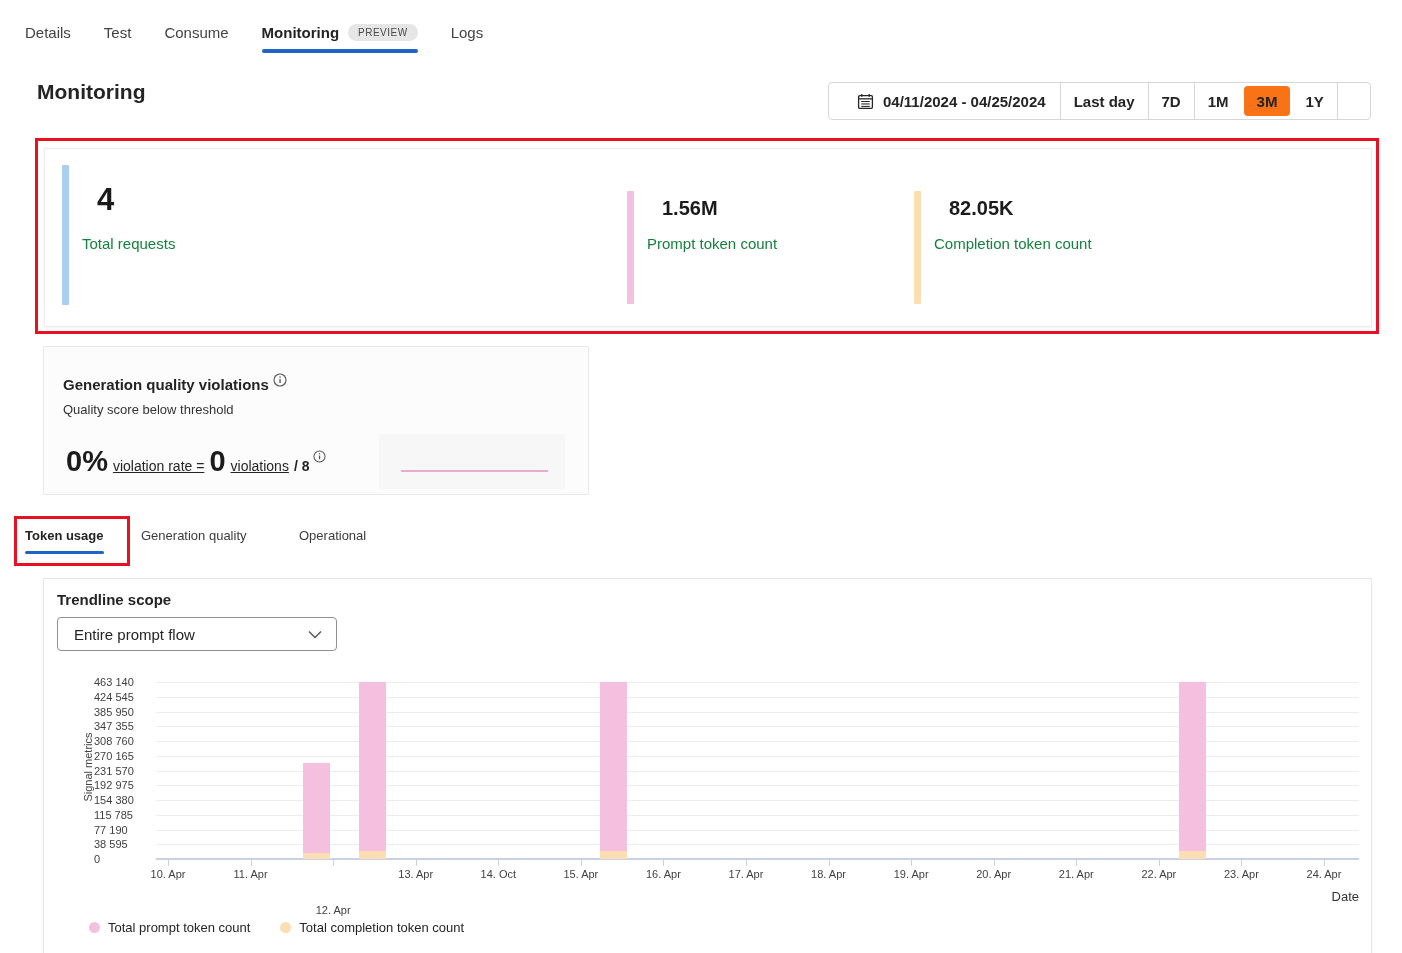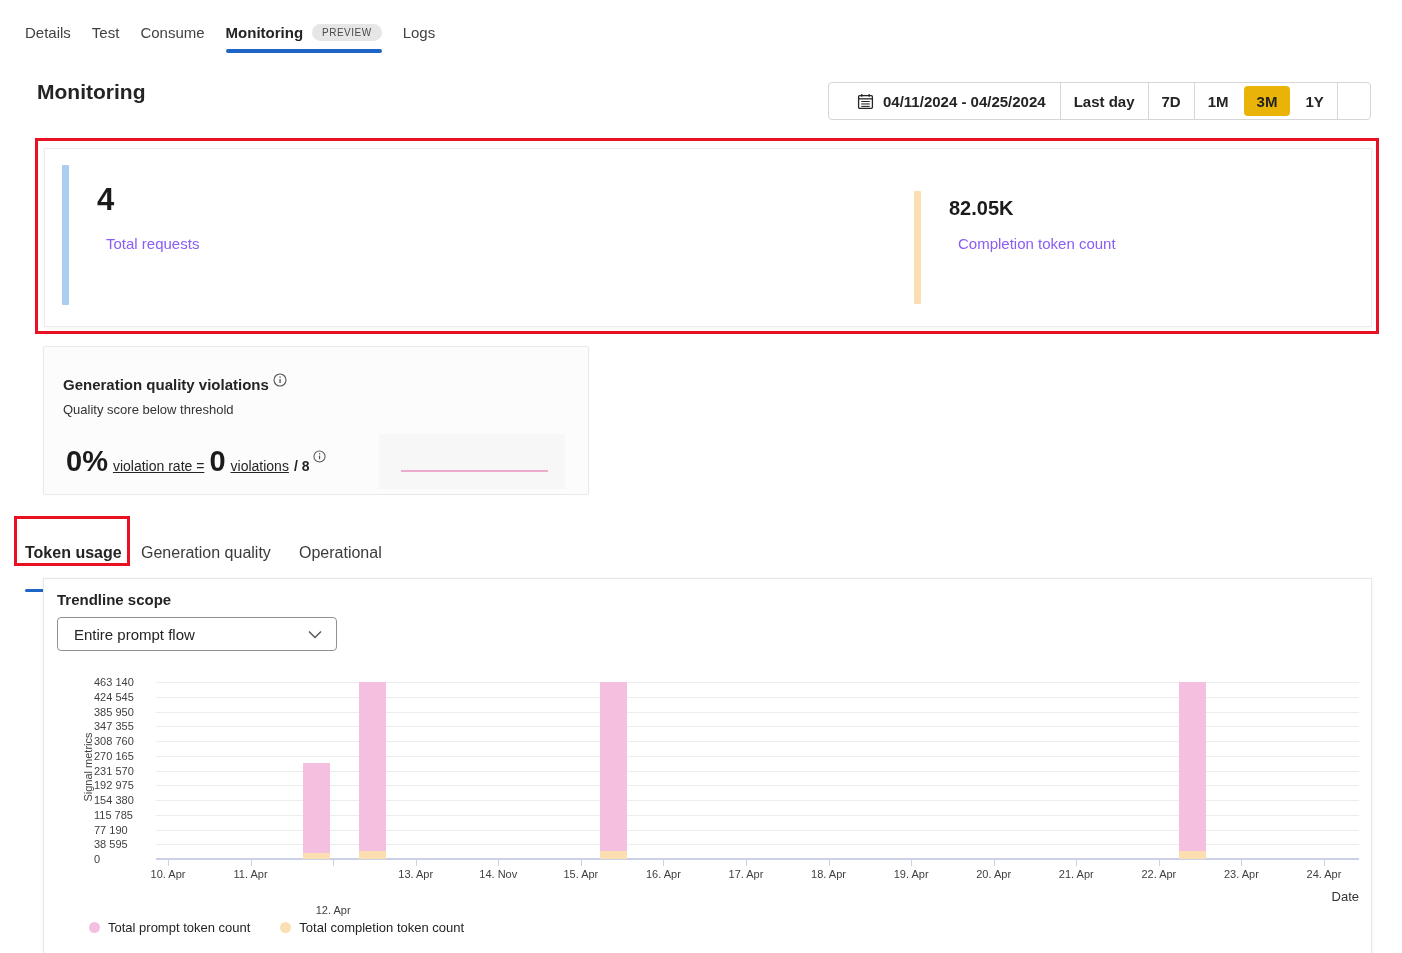--- a/index.html
+++ b/index.html
@@ -1,65 +1,65 @@
 <!DOCTYPE html>
 <html><head>
 <meta charset="utf-8">
 <style>
   html,body{margin:0;padding:0;}
   body{width:1402px;height:953px;position:relative;background:#fff;
        font-family:"Liberation Sans",sans-serif;color:#242424;overflow:hidden;}
   
-  #tabbar{position:absolute;left:25px;top:24px;display:flex;gap:21px;}
+  #tabbar{position:absolute;left:25px;top:24px;display:flex;gap:33px;}
   .tab{font-size:15px;color:#424242;position:relative;padding-bottom:12px;cursor:pointer;}
   .tab.active{font-weight:bold;color:#242424;}
   .tab .badge{display:inline-block;margin-left:9px;background:#e6e6e6;color:#4a4a4a;
        font-size:10px;font-weight:normal;letter-spacing:.5px;border-radius:10px;
        padding:3px 10px;vertical-align:2px;}
   .tab .underline{position:absolute;left:0;right:0;bottom:0;height:4px;border-radius:2px;background:#2065c5;}
   
   #page-title{position:absolute;left:37px;top:80px;font-size:21px;font-weight:bold;margin:0;}
   
   #datectl{position:absolute;left:828px;top:82px;width:543px;height:38px;border:1px solid #d6d6d6;
        border-radius:4px;display:flex;align-items:center;background:#fff;box-sizing:border-box;padding-left:14px;}
   #datectl .seg{display:flex;align-items:center;font-size:15px;font-weight:bold;color:#242424;
        padding:0 14px;height:100%;cursor:pointer;white-space:nowrap;}
   #datectl .divider{width:1px;height:100%;background:#d6d6d6;}
   #datectl .preset{padding:0 13px;}
-  #datectl .preset.selected{background:#eab308;border-radius:4px;height:30px;margin:0 2px;
+  #datectl .preset.selected{background:#f97316;border-radius:4px;height:30px;margin:0 2px;
        display:flex;align-items:center;}
   #datectl svg{margin-right:9px;}
   
   .anno{position:absolute;border:3px solid #e81123;pointer-events:none;}
   #anno-metrics{left:35px;top:138px;width:1338px;height:190px;}
   #anno-subtab{left:14px;top:516px;width:110px;height:44px;}
   
   #metrics-card{position:absolute;left:44px;top:148px;width:1326px;height:177px;background:#fff;
        border:1px solid #ececec;box-shadow:0 1px 4px rgba(0,0,0,.05);}
   .metric{position:absolute;top:0;}
   .metric .accent{position:absolute;width:7px;border-radius:1px;}
   .metric .val{position:absolute;left:35px;color:#1b1b1b;font-weight:bold;white-space:nowrap;}
   .metric .val.big{top:33px;font-size:31px;}
   .metric .val.small{top:48px;font-size:20px;}
-  .metric .lbl{position:absolute;left:44px;top:86px;font-size:15px;color:#8b5cf6;white-space:nowrap;}
+  .metric .lbl{position:absolute;left:20px;top:86px;font-size:15px;color:#15803d;white-space:nowrap;}
   
   #violations-card{position:absolute;left:43px;top:346px;width:544px;height:147px;background:#fcfcfc;
        border:1px solid #e9e9e9;border-radius:2px;}
   #violations-card .title{position:absolute;left:19px;top:26px;font-size:15px;font-weight:bold;}
   #violations-card .subtitle{position:absolute;left:19px;top:55px;font-size:13px;color:#333;}
   #violations-card .stats{position:absolute;left:22px;top:98px;display:flex;align-items:baseline;white-space:nowrap;}
   .stat-big{font-size:29px;font-weight:bold;color:#1b1b1b;}
   .stat-small{font-size:14px;color:#242424;margin:0 5px;text-decoration:underline;}
   .stat-denom{font-size:14px;font-weight:bold;margin-right:4px;}
   .info-icon{display:inline-flex;vertical-align:3px;}
   #violations-card .spark{position:absolute;left:335px;top:87px;width:186px;height:55px;background:#f7f7f7;}
   #violations-card .spark .line{position:absolute;left:22px;right:17px;top:36px;height:2px;background:#eeaacd;}
   
   #subtabs{position:absolute;left:25px;top:528px;}
-  .subtab{position:absolute;top:16px;font-size:16px;color:#3b3b3b;white-space:nowrap;cursor:pointer;padding-bottom:30px;}
+  .subtab{position:absolute;top:0;font-size:13px;color:#3b3b3b;white-space:nowrap;cursor:pointer;padding-bottom:11px;}
   .subtab.active{font-weight:bold;color:#242424;}
   .subtab .underline{position:absolute;left:0;right:0;bottom:0;height:3px;border-radius:2px;background:#2065c5;}
   
   #chart-card{position:absolute;left:43px;top:578px;width:1327px;height:378px;background:#fff;
        border:1px solid #e6e6e6;box-shadow:0 1px 4px rgba(0,0,0,.05);}
   #trend-label{position:absolute;left:13px;top:12px;font-size:15px;font-weight:bold;}
   #dropdown{position:absolute;left:13px;top:38px;width:280px;height:34px;border:1px solid #919191;
        border-radius:4px;display:flex;align-items:center;justify-content:space-between;
        padding:0 14px 0 16px;box-sizing:border-box;font-size:15px;color:#242424;cursor:pointer;background:#fff;}
   
@@ -119,20 +119,25 @@
     </div>
 </div>
 
 <div class="anno" id="anno-metrics"></div>
 
 <section id="metrics-card">
     <div class="metric" style="left: 17px; width: 270px; height: 177px;">
       <div class="accent" style="background: rgb(171, 205, 240); top: 16px; height: 140px;"></div>
       <div class="val big">4</div>
       <div class="lbl">Total requests</div>
+    </div>
+    <div class="metric" style="left: 582px; width: 270px; height: 177px;">
+      <div class="accent" style="background: rgb(245, 192, 224); top: 42px; height: 113px;"></div>
+      <div class="val small">1.56M</div>
+      <div class="lbl">Prompt token count</div>
     </div>
     <div class="metric" style="left: 869px; width: 270px; height: 177px;">
       <div class="accent" style="background: rgb(251, 223, 178); top: 42px; height: 113px;"></div>
       <div class="val small">82.05K</div>
       <div class="lbl">Completion token count</div>
     </div>
   </section>
 
 <section id="violations-card">
   <div class="title">
@@ -212,21 +217,21 @@
       <div class="ytick" style="top: 0px;">463 140</div>
       <div class="xtickmark" style="left: 12px;"></div>
       <div class="xtick" style="left: -23px;">10. Apr</div>
       <div class="xtickmark" style="left: 94.57px;"></div>
       <div class="xtick" style="left: 59.57px;">11. Apr</div>
       <div class="xtickmark" style="left: 177.14px;"></div>
       <div class="xtick" style="left: 142.14px; margin-top: 36px;">12. Apr</div>
       <div class="xtickmark" style="left: 259.71px;"></div>
       <div class="xtick" style="left: 224.71px;">13. Apr</div>
       <div class="xtickmark" style="left: 342.28px;"></div>
-      <div class="xtick" style="left: 307.28px;">14. Nov</div>
+      <div class="xtick" style="left: 307.28px;">14. Oct</div>
       <div class="xtickmark" style="left: 424.85px;"></div>
       <div class="xtick" style="left: 389.85px;">15. Apr</div>
       <div class="xtickmark" style="left: 507.42px;"></div>
       <div class="xtick" style="left: 472.42px;">16. Apr</div>
       <div class="xtickmark" style="left: 589.99px;"></div>
       <div class="xtick" style="left: 554.99px;">17. Apr</div>
       <div class="xtickmark" style="left: 672.56px;"></div>
       <div class="xtick" style="left: 637.56px;">18. Apr</div>
       <div class="xtickmark" style="left: 755.13px;"></div>
       <div class="xtick" style="left: 720.13px;">19. Apr</div>

